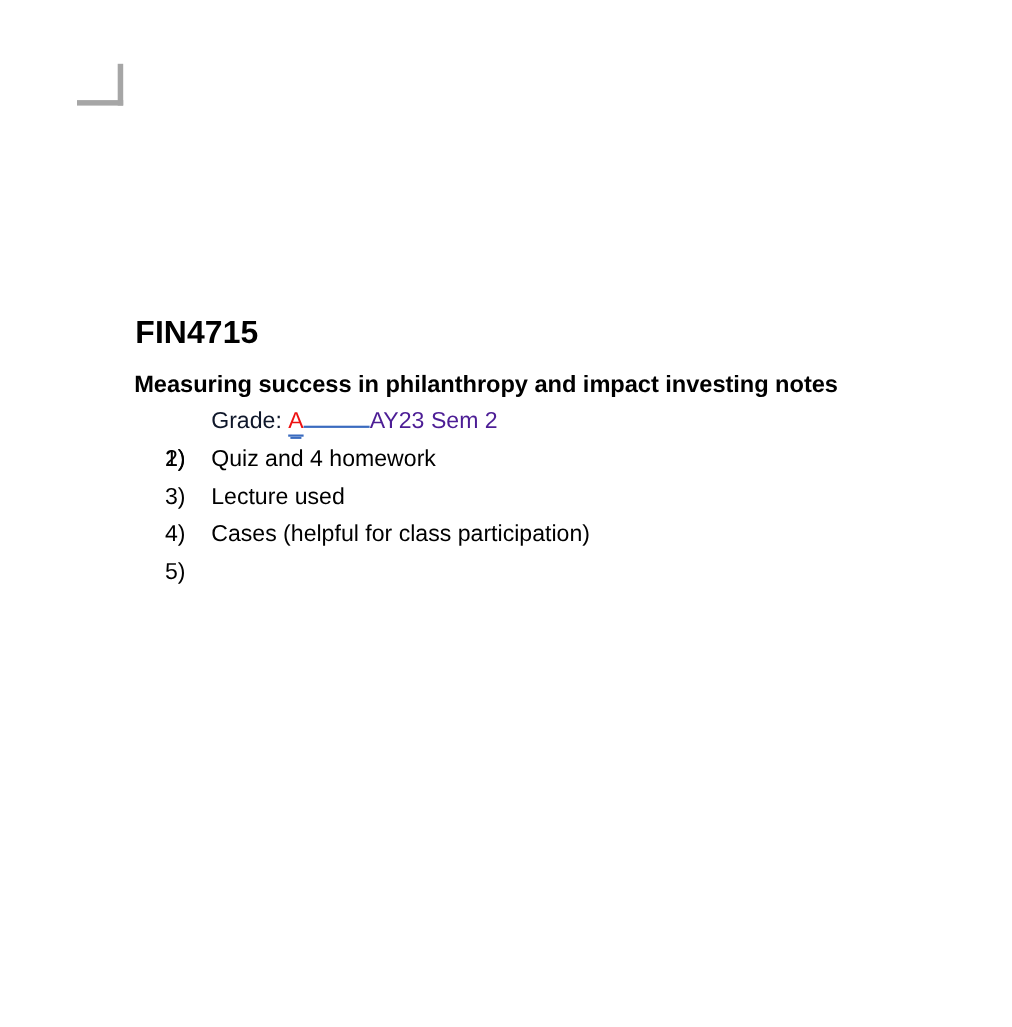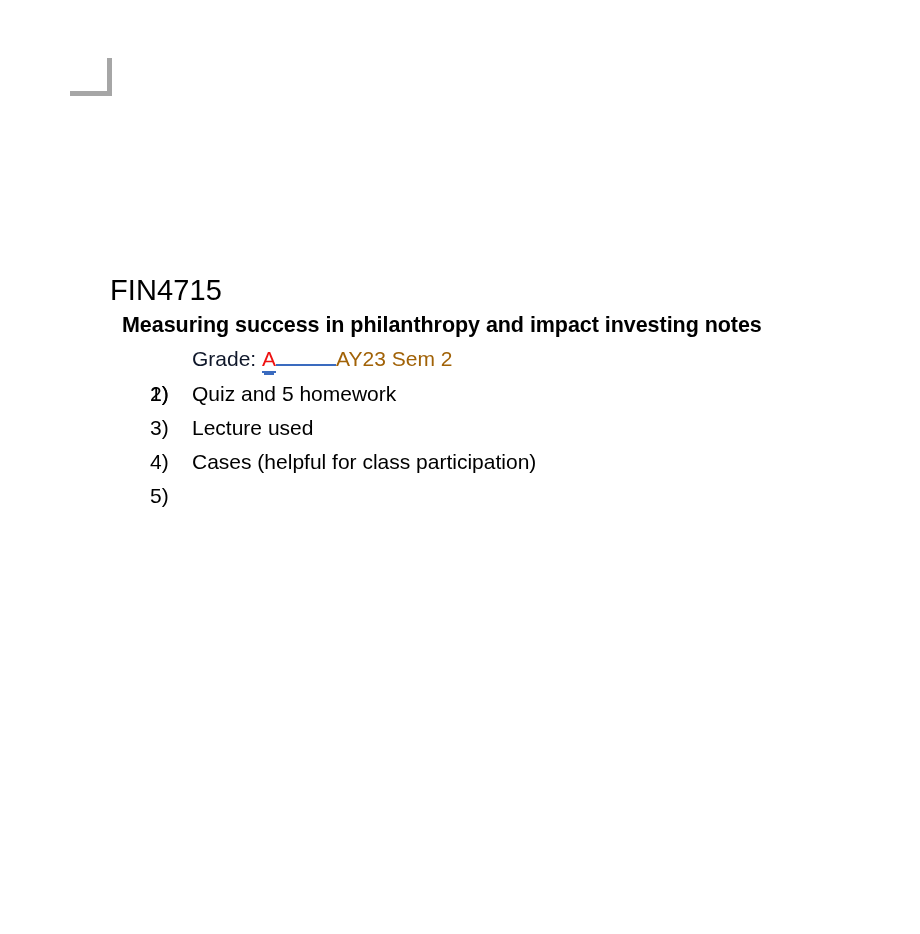--- a/index.html
+++ b/index.html
@@ -51,24 +51,24 @@
   
   #content {
     position: absolute;
     left: 110px;
     top: 272px;
     width: 760px;
   }
 
   .doc-title {
     font-size: 29px;
-    font-weight: normal;
+    font-weight: bold;
     line-height: 36px;
     letter-spacing: 0.1px;
-    margin: 0;
+    margin: 13px;
     white-space: nowrap;
   }
 
   .doc-subtitle {
     font-size: 21.5px;
     font-weight: bold;
     line-height: 30px;
     letter-spacing: -0.05px;
     margin: 2px 0 0 12px;
     white-space: nowrap;
@@ -92,21 +92,21 @@
     padding-bottom: 1px;
   }
   .grade-blank {
     display: inline-block;
     width: 60px;
     border-bottom: 2px solid #3a6bbf;
     box-shadow: 0 4px 0 -2px #3a6bbf;
     padding-bottom: 1px;
   }
   .grade-term {
-    color: #a16207;
+    color: #4c1d95;
   }
 
   
   ol.doc-list {
     list-style: none;
     margin: 2px 0 0 0;
     padding: 0;
   }
   ol.doc-list li {
     position: relative;
@@ -142,21 +142,21 @@
     <p class="grade-line">
       <span class="grade-label">Grade:</span><span>&nbsp;</span><span class="grade-value">A</span><span class="grade-blank"></span><span class="grade-term">AY23 Sem 2</span>
     </p>
 
     <ol class="doc-list">
       <li>
         <span class="li-num">1)</span>
       </li>
       <li>
         <span class="li-num">2)</span>
-        <span class="li-text">Quiz and 5 homework</span>
+        <span class="li-text">Quiz and 4 homework</span>
       </li>
       <li>
         <span class="li-num">3)</span>
         <span class="li-text">Lecture used</span>
       </li>
       <li>
         <span class="li-num">4)</span>
         <span class="li-text">Cases (helpful for class participation)</span>
       </li>
       <li>

